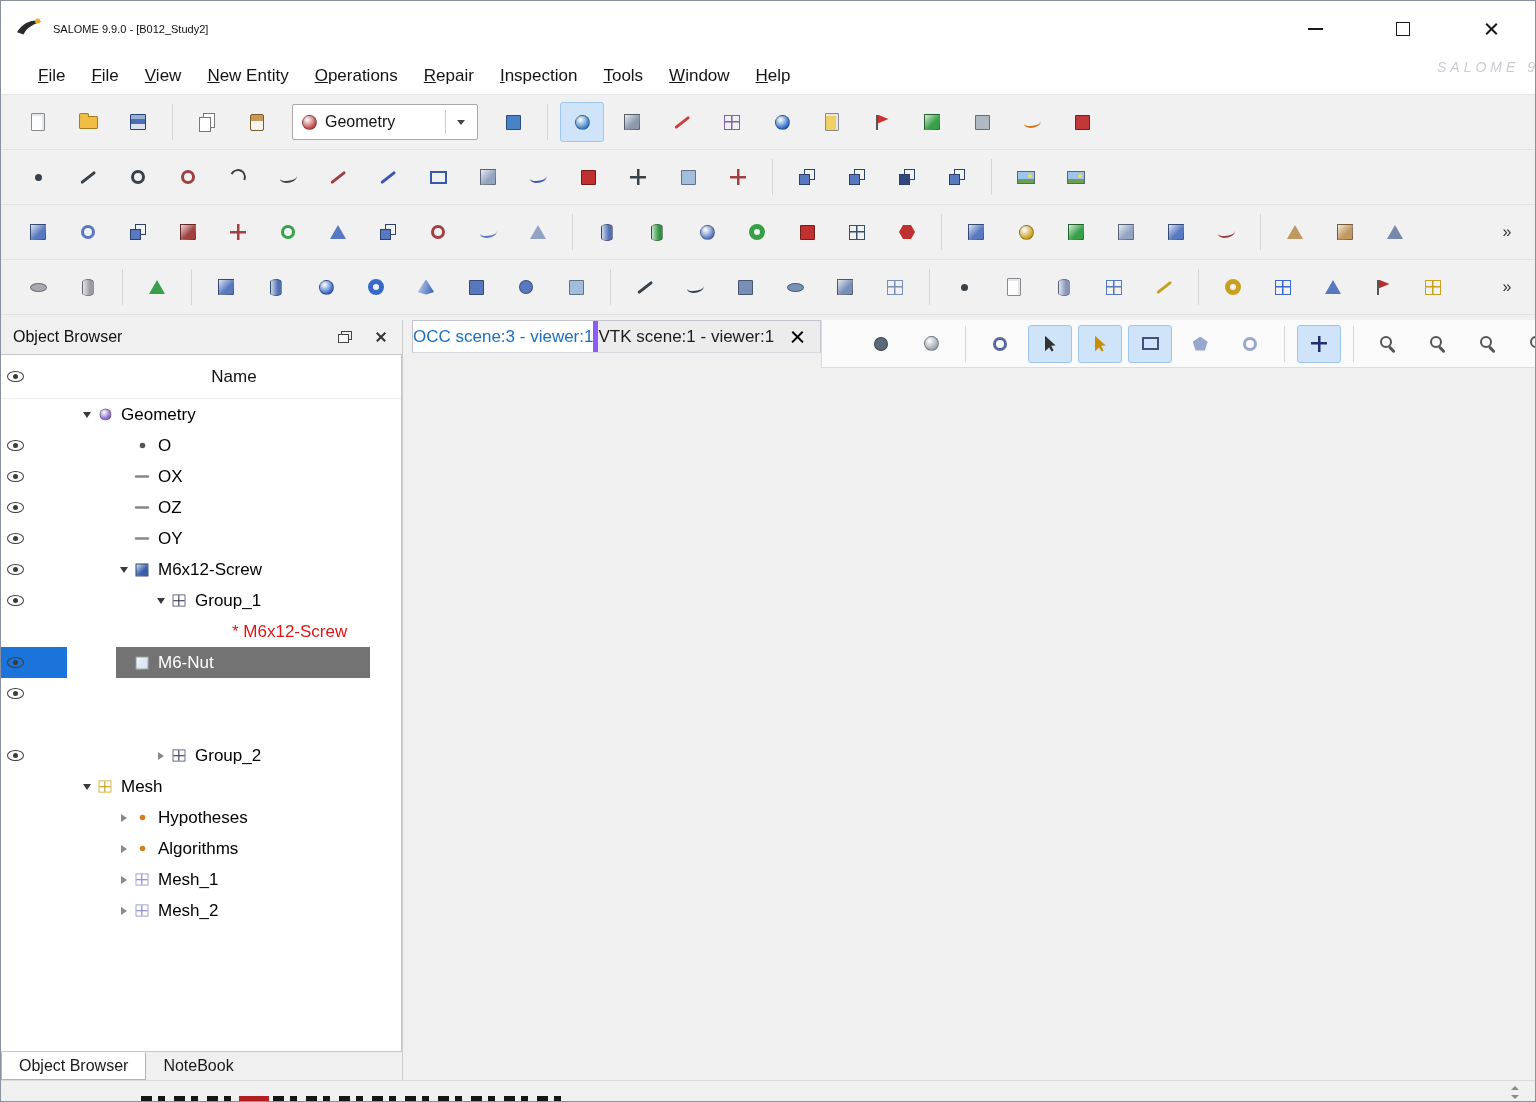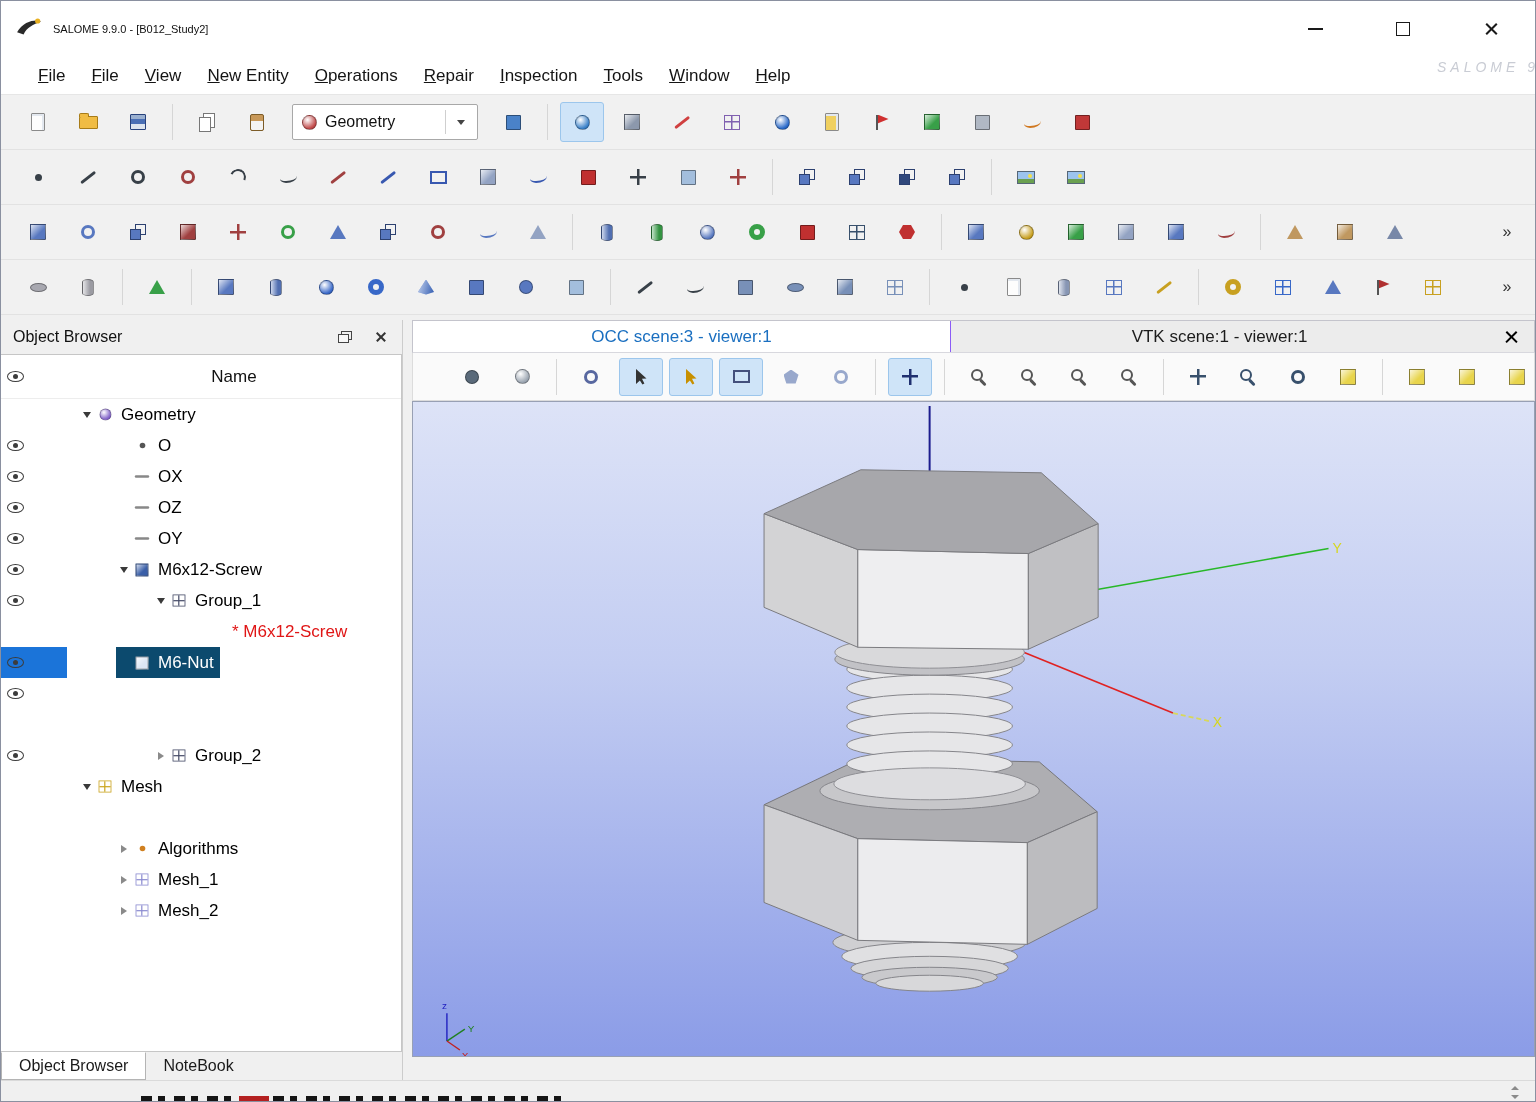--- a/index.html
+++ b/index.html
@@ -94,33 +94,33 @@
   .tree-row{height:31px;flex:none;display:flex;align-items:stretch;font-size:17px;color:#000}
   .name-cell{flex:1;display:flex;align-items:center;padding-left:12px;min-width:0}
   .indent{flex:none;height:1px}
   .row-content{display:flex;align-items:center;height:100%}
   .chev-slot{width:16px;flex:none;display:flex;justify-content:center;align-items:center}
   .icon-slot{width:20px;flex:none;display:flex;justify-content:center;align-items:center;margin-right:2px}
   .chev.open{width:0;height:0;border-left:4.5px solid transparent;border-right:4.5px solid transparent;border-top:6px solid #3a3a3a}
   .chev.closed{width:0;height:0;border-top:4.5px solid transparent;border-bottom:4.5px solid transparent;border-left:6px solid #8a8a8a}
   .tree-label{padding:2px 6px 2px 4px;white-space:nowrap}
   .tree-row.red .tree-label{color:#e01616}
-  .tree-row.sel .row-content{background:#0c4a6e;color:#fff;}
+  .tree-row.sel .row-content{background:#737373;color:#fff;padding-right:150px}
   .tree-row.sel .viz-cell{background:#1b74d9}
   .panel-tabs{height:28px;flex:none;display:flex;align-items:stretch;background:#f0f0f0}
   .panel-tab{display:flex;align-items:center;padding:0 17px;font-size:16px;color:#1a1a1a}
   .panel-tab.active{background:#fff;border:1px solid #b4b4b4;border-top:1px solid #fff}
 
   .splitter{width:9px;flex:none;background:#f0f0f0}
 
-  .viewer-panel{flex:1;display:flex;flex-direction:column;min-width:0}
+  .viewer-panel{flex:1;display:flex;flex-direction:row;min-width:0}
   .viewer-tabs{height:33px;flex:none;display:flex;align-items:stretch;background:#ececec;border:1px solid #c4c4cc;border-bottom:1px solid #d8d8de}
   .viewer-tab{flex:1;display:flex;align-items:center;justify-content:center;font-size:17px;color:#1c1c1c;white-space:nowrap}
   .viewer-tab.active{background:#fff;color:#1a6fc0}
-  .viewer-tab:not(.active){border-left:1px solid #8b5cf6}
+  .viewer-tab:not(.active){border-left:5px solid #8b5cf6}
   .viewer-close{width:46px;flex:none;display:flex;align-items:center;justify-content:center}
   .viewer-toolbar{height:48px;flex:none;display:flex;align-items:center;background:#fafafa;border:1px solid #dcdcdc;border-top:none;padding-left:34px}
   .viewer-toolbar .tb-icon{height:38px}
   .viewport{height:656px;flex:none;position:relative;border:1px solid #98a0b4;background:linear-gradient(180deg,#dde3f7 0%,#c3cdf2 40%,#8b9ce7 100%)}
   .viewport svg{position:absolute;inset:0;width:100%;height:100%}
   .viewer-gap{flex:1;background:#f0f0f0}
 
   
   .statusbar{height:24px;flex:none;background:#f0f0f0;border-top:1px solid #dadada;position:relative}
   .clip-strip{position:absolute;left:140px;bottom:0;width:420px;height:8px;background:repeating-linear-gradient(90deg,#151515 0 11px,transparent 11px 17px,#151515 17px 24px,transparent 24px 33px)}
@@ -674,20 +674,32 @@
                   </span>
                   <span class="icon-slot">
                     <span class="shp s-grid" style="--c: #caa41e; transform: scale(0.8);"></span>
                   </span>
                   <span class="tree-label">Mesh</span>
                 </span>
               </span>
             </div>
             <div class="tree-row">
               <span class="viz-cell"></span>
+              <span class="name-cell">
+                <span class="indent" style="width: 37px;"></span>
+                <span class="row-content">
+                  <span class="chev-slot">
+                    <span class="chev closed"></span>
+                  </span>
+                  <span class="icon-slot">
+                    <span class="shp s-dot" style="--c: #d08020; transform: scale(0.8);"></span>
+                  </span>
+                  <span class="tree-label">Hypotheses</span>
+                </span>
+              </span>
             </div>
             <div class="tree-row">
               <span class="viz-cell"></span>
               <span class="name-cell">
                 <span class="indent" style="width: 37px;"></span>
                 <span class="row-content">
                   <span class="chev-slot">
                     <span class="chev closed"></span>
                   </span>
                   <span class="icon-slot">

